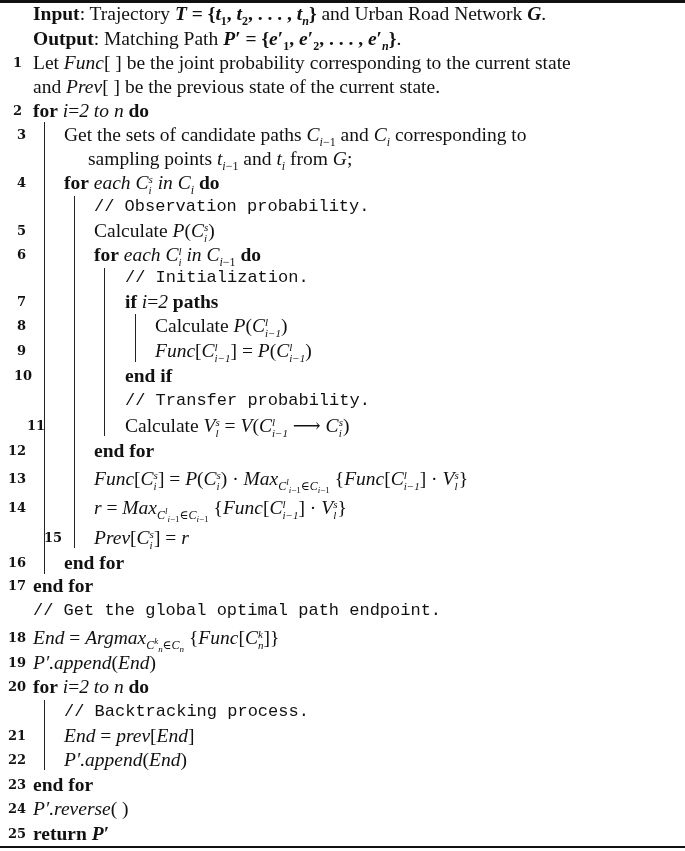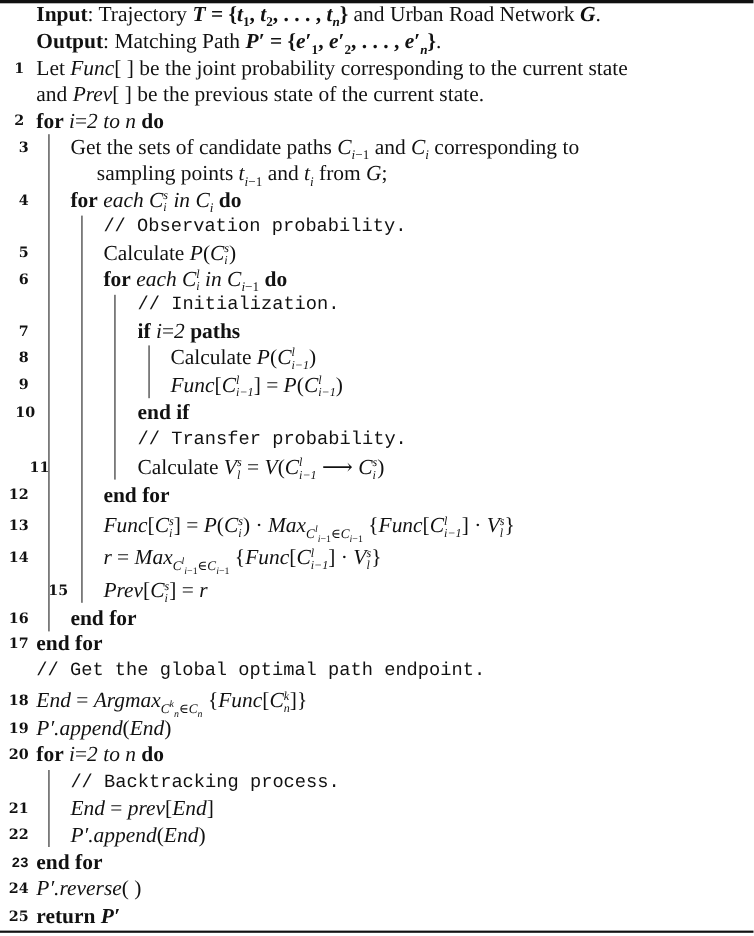--- a/index.html
+++ b/index.html
@@ -172,21 +172,21 @@
   <span class="ln" style="left:0px;">21</span>
   <span class="txt" style="left:64px;"><i>End</i> = <i>prev</i>[<i>End</i>]</span>
 </div>
 
 <div class="line" style="top:748px;">
   <span class="ln" style="left:0px;">22</span>
   <span class="txt" style="left:64px;"><i>P′</i><i>.append</i>(<i>End</i>)</span>
 </div>
 
 <div class="line" style="top:773px;">
-  <span class="ln" style="left:0px;font-family:Liberation Mono, monospace;">23</span>
+  <span class="ln" style="left:0px;">23</span>
   <span class="txt kw" style="left:33px;">end for</span>
 </div>
 
 <div class="line" style="top:797px;">
   <span class="ln" style="left:0px;">24</span>
   <span class="txt" style="left:33px;"><i>P′</i><i>.reverse</i>( )</span>
 </div>
 
 <div class="line" style="top:822px;">
   <span class="ln" style="left:0px;">25</span>

